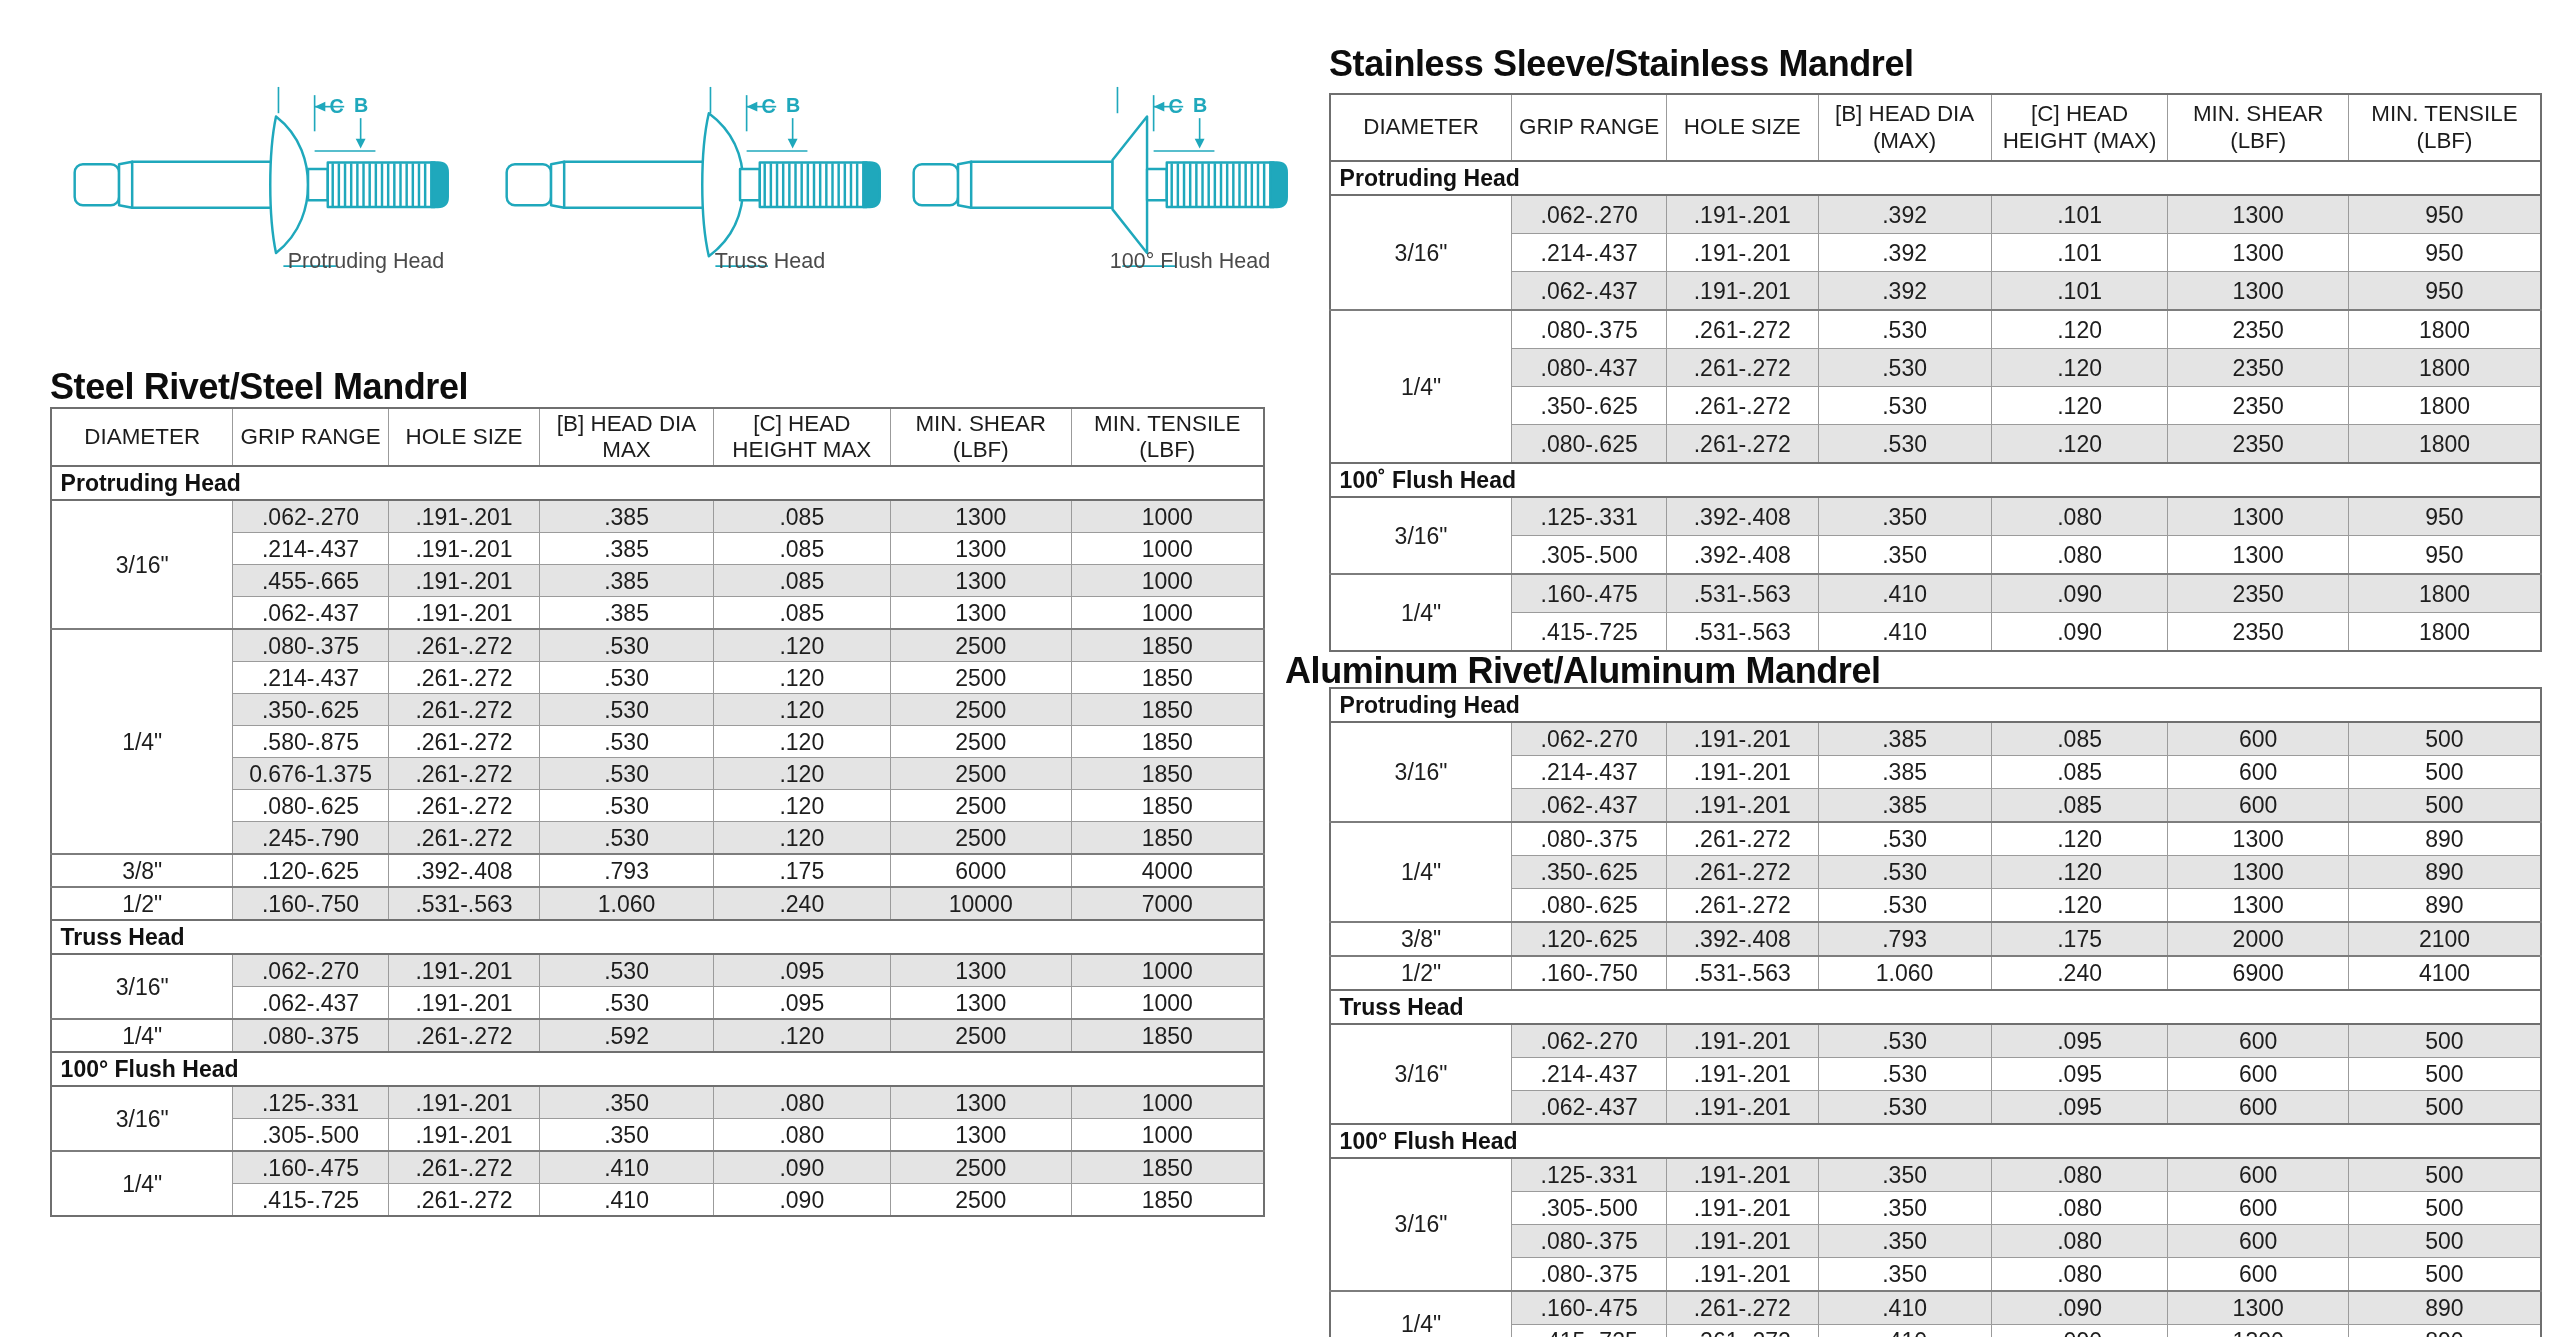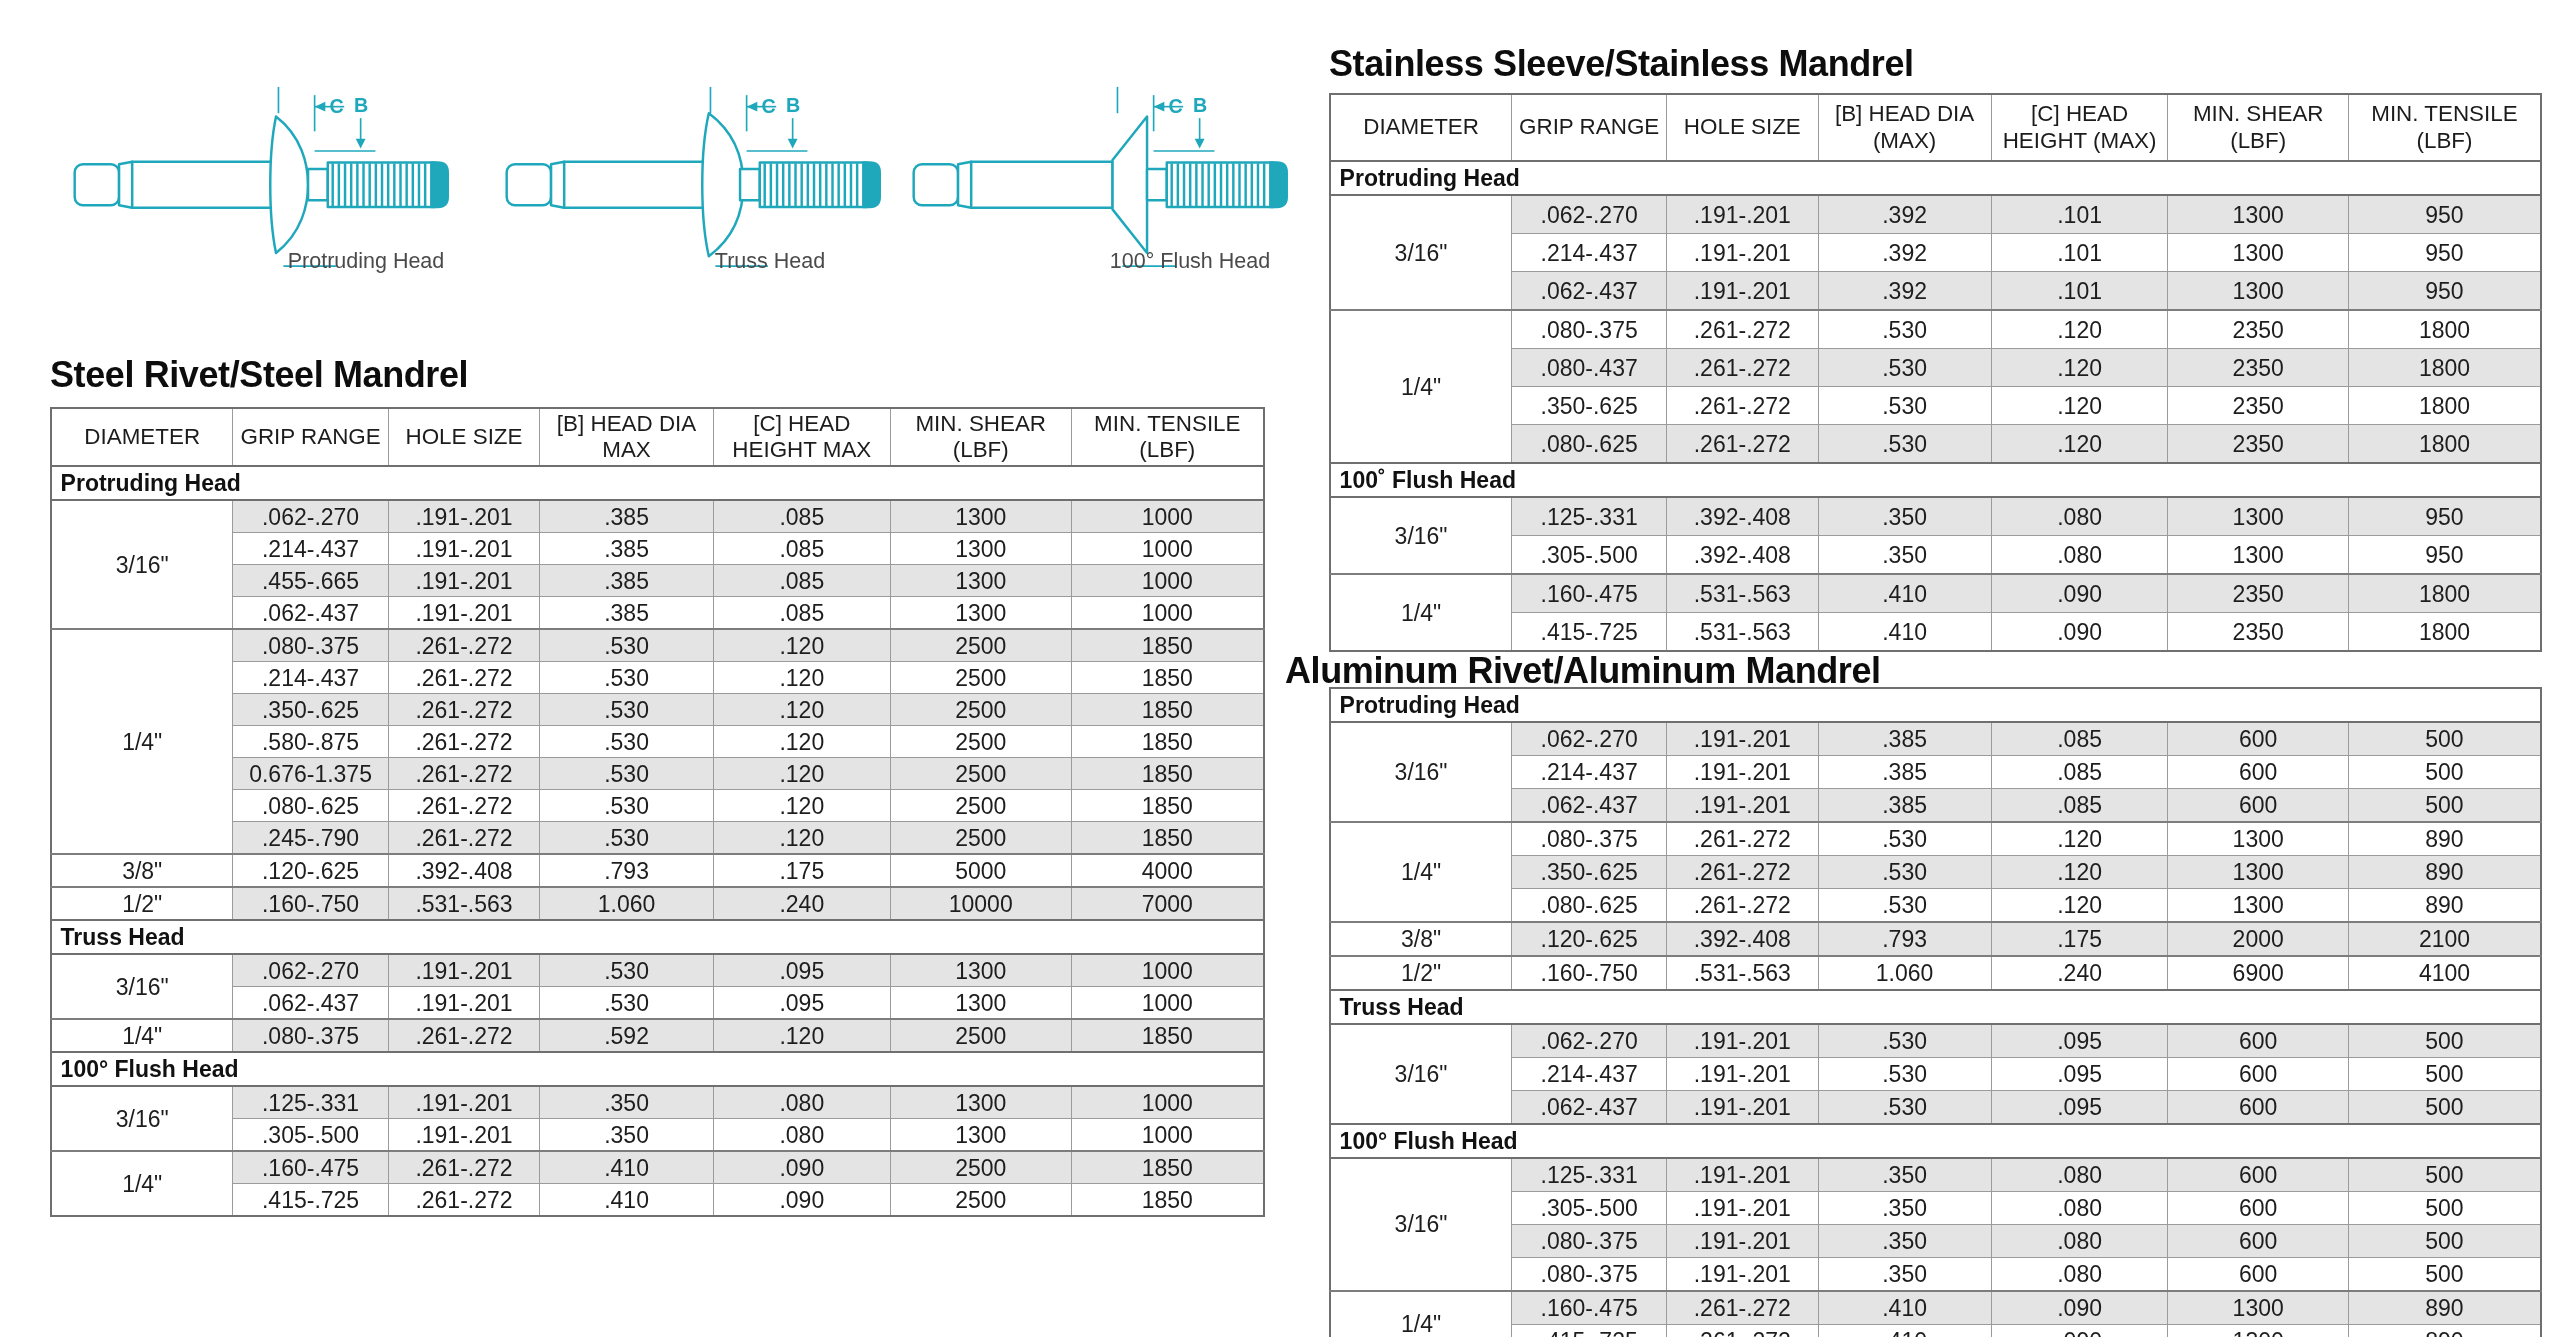--- a/index.html
+++ b/index.html
@@ -165,21 +165,21 @@
       <path fill="#1FA8BC" d="M296,30 l13,-6 l0,12 Z"></path>
       <path fill="#1FA8BC" d="M352,81 l-6,-12 l12,0 Z"></path>
       <text x="314" y="38" fill="#1FA8BC" font-size="24" font-weight="600">C</text>
       <text x="344" y="37" fill="#1FA8BC" font-size="24" font-weight="600">B</text>
     </svg></div>
 
 <div class="rivet-label" style="left:366px">Protruding Head</div>
 <div class="rivet-label" style="left:770px">Truss Head</div>
 <div class="rivet-label" style="left:1190px">100° Flush Head</div>
 
-<div class="sec-title" style="left:50px;top:354px">Steel Rivet/Steel Mandrel</div>
+<div class="sec-title" style="left:50px;top:366px">Steel Rivet/Steel Mandrel</div>
 <div class="tbl" style="left:50px;top:407px;width:1215px">
     <table class="spec t-steel">
       <colgroup>
         <col style="width: 15%;">
         <col style="width: 12.8%;">
         <col style="width: 12.5%;">
         <col style="width: 14.3%;">
         <col style="width: 14.6%;">
         <col style="width: 14.9%;">
         <col style="width: 15.9%;">
@@ -292,21 +292,21 @@
           <td class="data">.120</td>
           <td class="data">2500</td>
           <td class="data">1850</td>
         </tr>
         <tr class="gstart">
           <td class="diam" rowspan="1">3/8"</td>
           <td class="data">.120-.625</td>
           <td class="data">.392-.408</td>
           <td class="data">.793</td>
           <td class="data">.175</td>
-          <td class="data">5000</td>
+          <td class="data">6000</td>
           <td class="data">4000</td>
         </tr>
         <tr class="shaded gstart">
           <td class="diam" rowspan="1">1/2"</td>
           <td class="data">.160-.750</td>
           <td class="data">.531-.563</td>
           <td class="data">1.060</td>
           <td class="data">.240</td>
           <td class="data">10000</td>
           <td class="data">7000</td>

